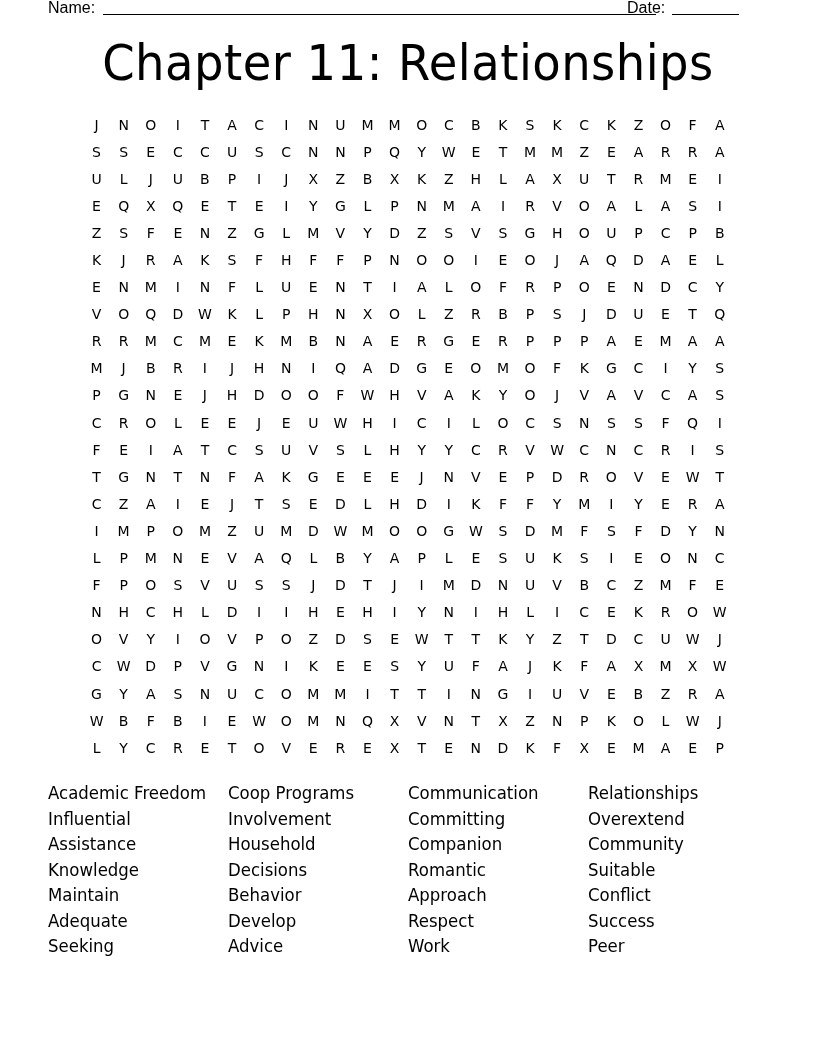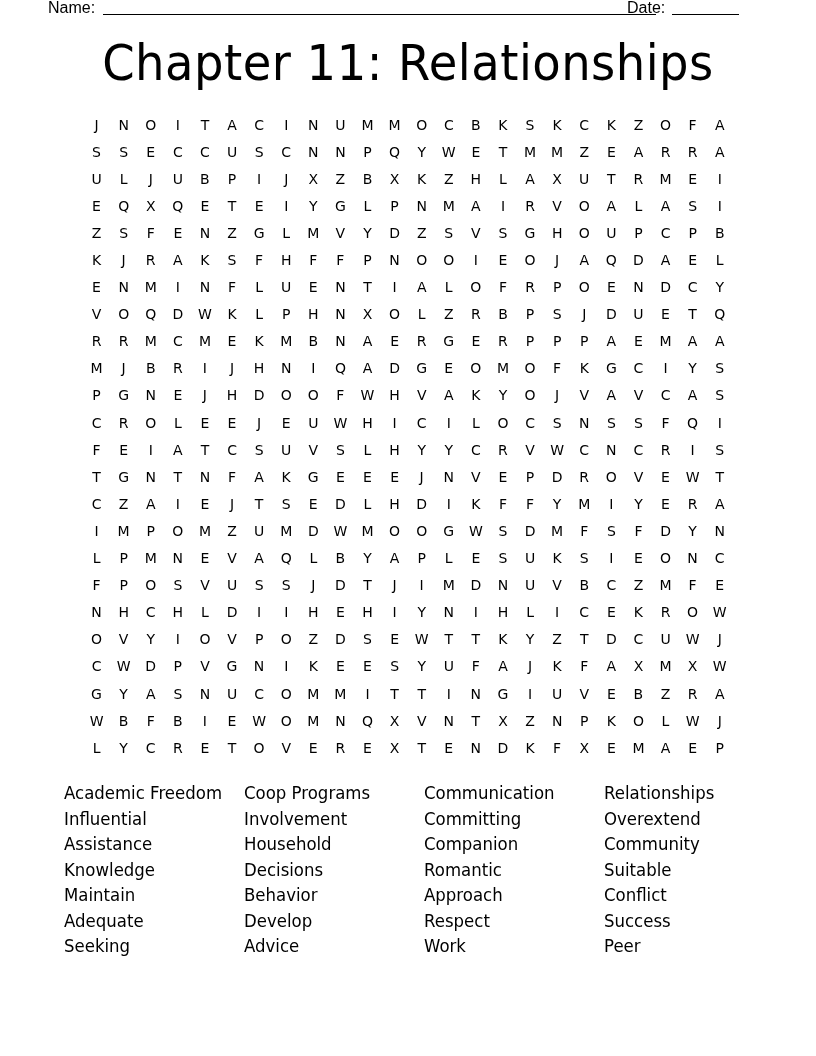--- a/index.html
+++ b/index.html
@@ -20,21 +20,21 @@
   }
   .grid {
     position: absolute; left: 83px; top: 111px;
     display: grid; grid-template-columns: repeat(24, 27.1px); grid-auto-rows: 27.1px;
   }
   .cell {
     font-family: "DejaVu Sans", sans-serif; font-size: 14px;
     display: flex; align-items: center; justify-content: center; line-height: 1;
   }
   .words {
-    position: absolute; left: 64px; top: 780px;
+    position: absolute; left: 48px; top: 780px;
     display: grid; grid-template-columns: 180px 180px 180px 180px; grid-auto-rows: 25.5px;
     grid-auto-flow: row;
   }
   .word {
     font-family: "DejaVu Sans", sans-serif; font-size: 18px; line-height: 25.5px;
     white-space: nowrap; transform: scaleX(0.92); transform-origin: left center;
   }
 </style>
 </head>
 <body>

